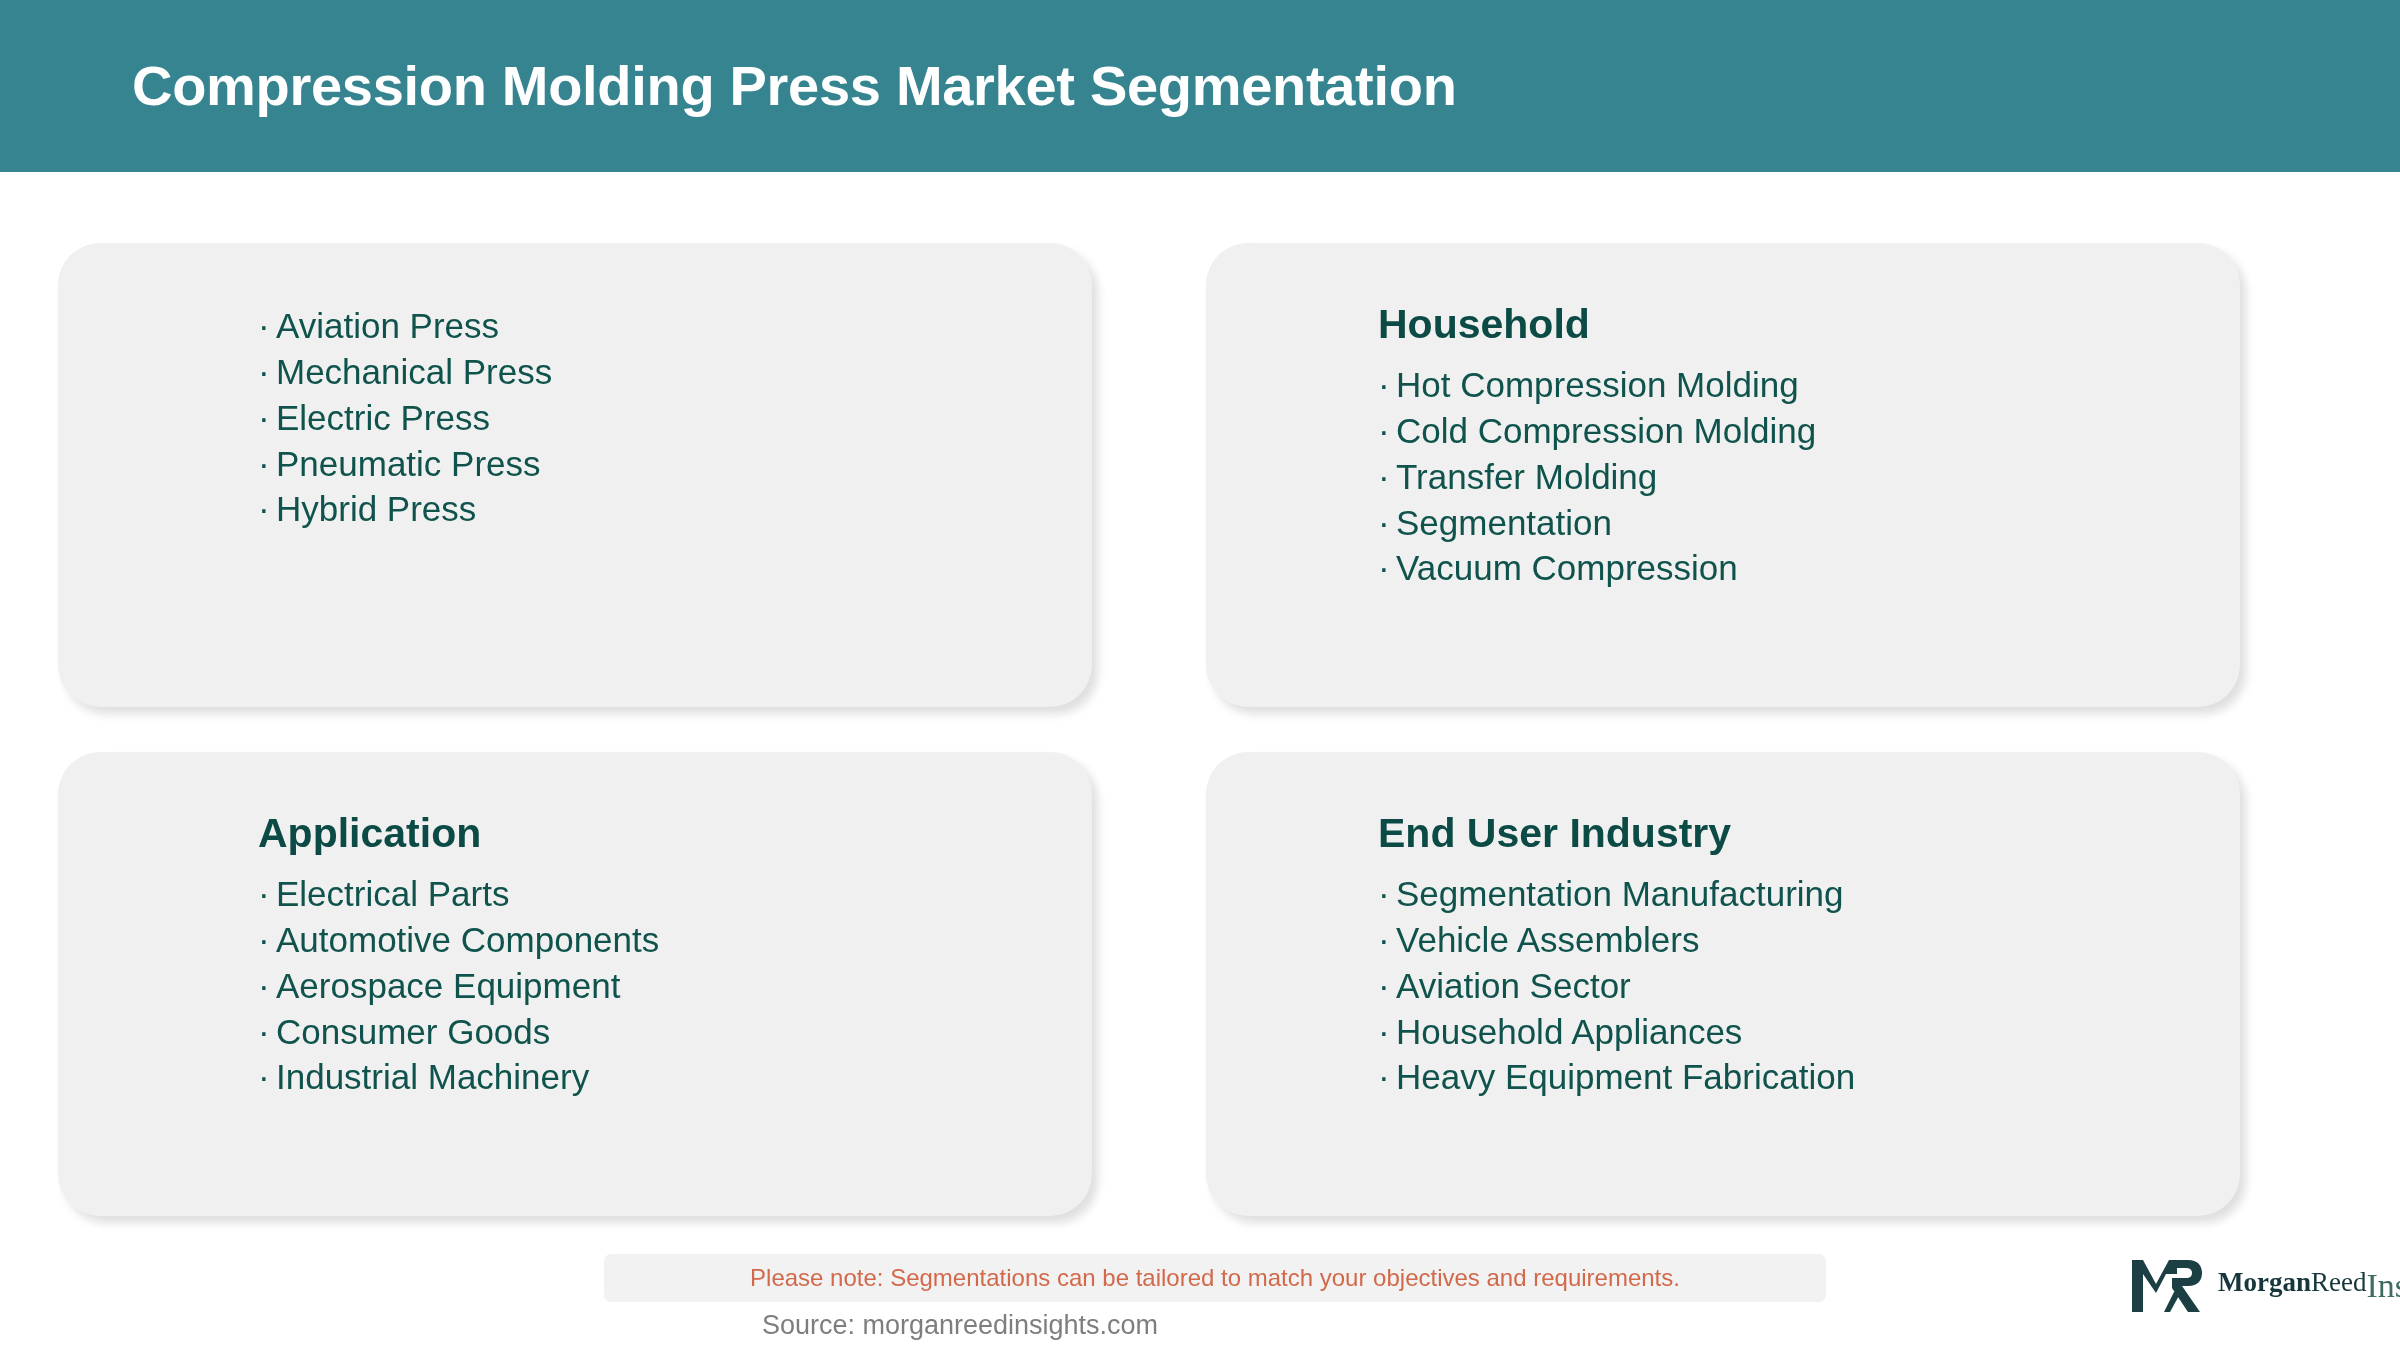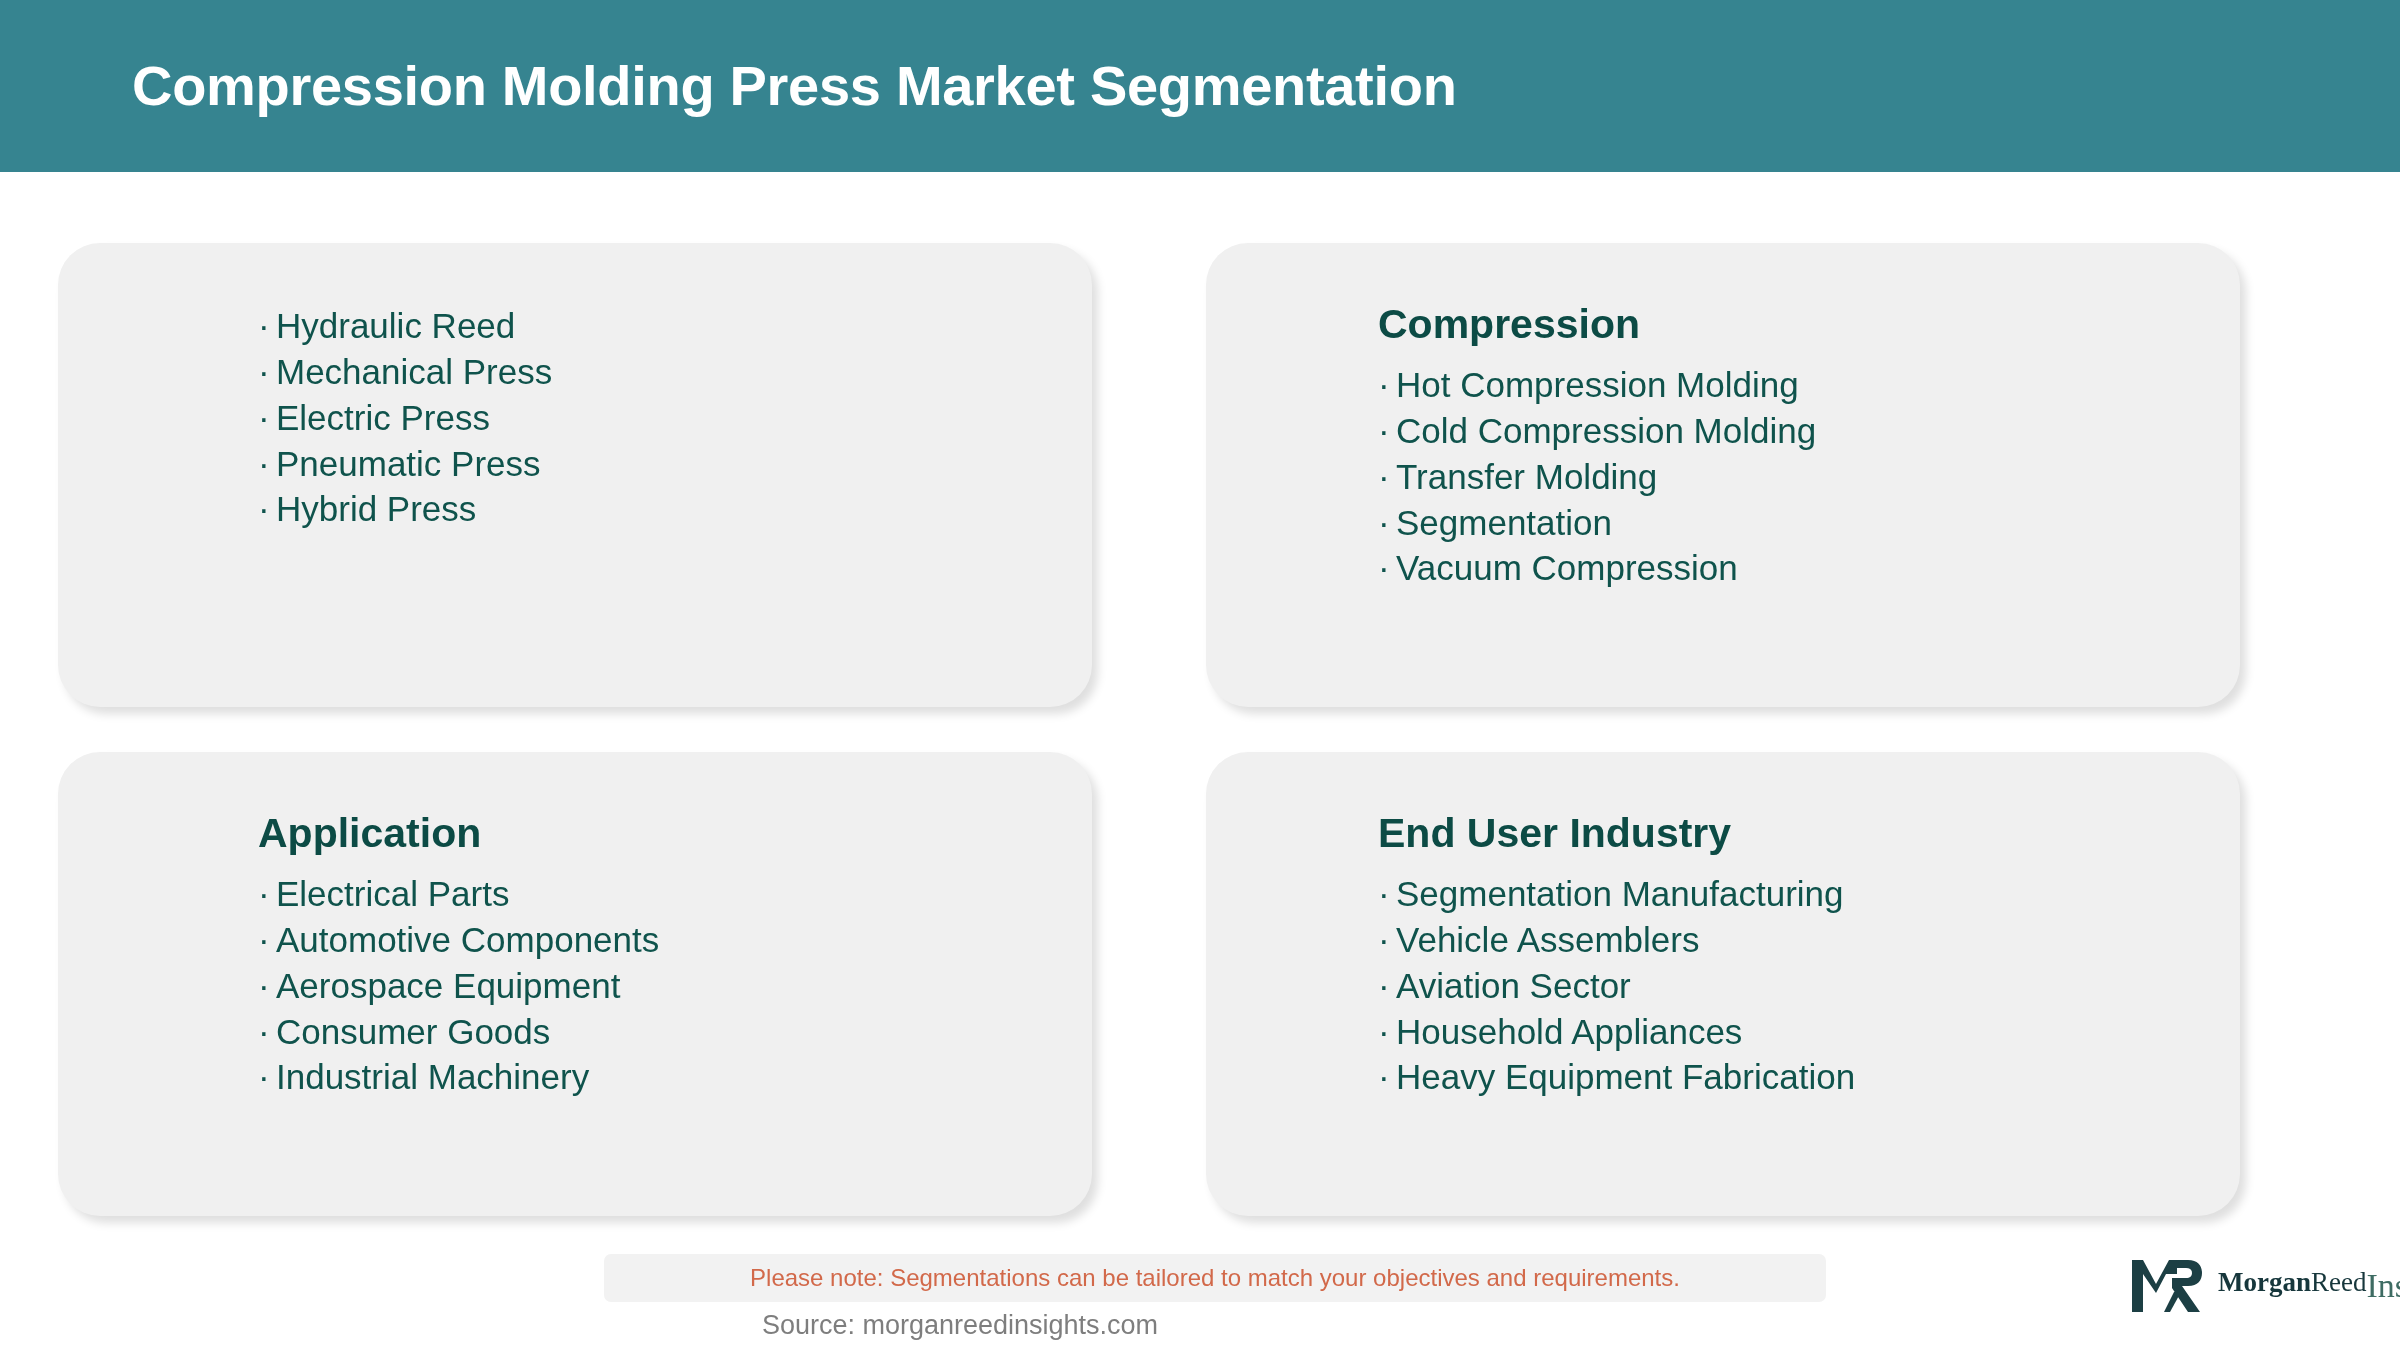--- a/index.html
+++ b/index.html
@@ -162,21 +162,21 @@
     <div class="header-title">Compression Molding Press Market Segmentation</div>
   </div>
 
   <div class="cards">
 
     <div class="card">
       <div class="card-inner">
         <ul class="card-list">
           <li>
               <span class="bullet">·</span>
-              <span>Hydraulic Reed</span>
+              <span>Aviation Press</span>
             </li>
           <li>
               <span class="bullet">·</span>
               <span>Mechanical Press</span>
             </li>
           <li>
               <span class="bullet">·</span>
               <span>Electric Press</span>
             </li>
           <li>
@@ -186,21 +186,21 @@
           <li>
               <span class="bullet">·</span>
               <span>Hybrid Press</span>
             </li>
         </ul>
       </div>
     </div>
 
     <div class="card">
       <div class="card-inner right">
-        <div class="card-title">Compression</div>
+        <div class="card-title">Household</div>
         <ul class="card-list">
           <li>
               <span class="bullet">·</span>
               <span>Hot Compression Molding</span>
             </li>
           <li>
               <span class="bullet">·</span>
               <span>Cold Compression Molding</span>
             </li>
           <li>

